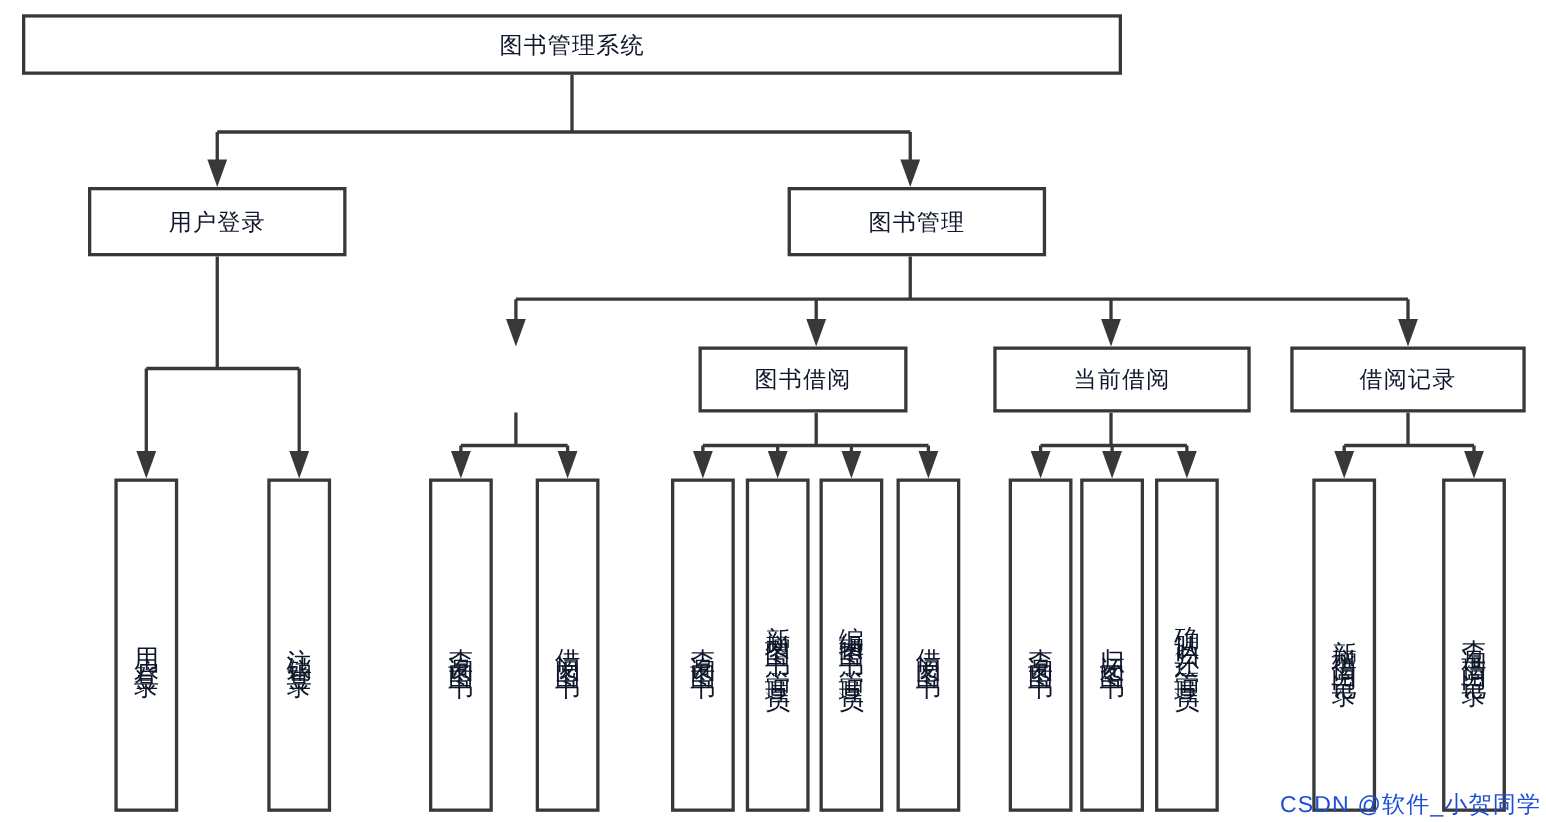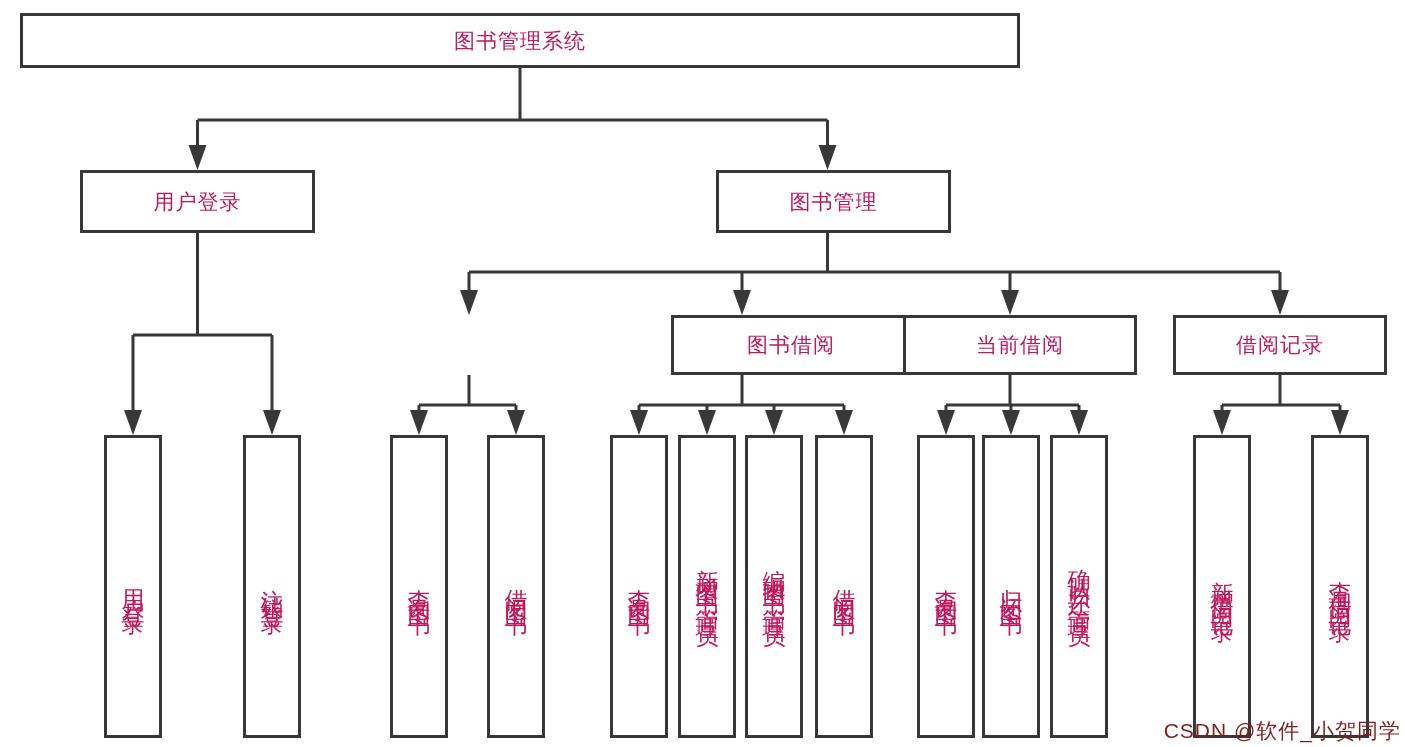--- a/index.html
+++ b/index.html
@@ -20,21 +20,21 @@
     left: 0;
     top: 0;
     width: 1405px;
     height: 747px;
   }
   .box {
     position: absolute;
     box-sizing: border-box;
     background: #ffffff;
     border: 3px solid #383838;
-    color: #be185d;
+    color: #0f172a;
     display: flex;
     align-items: center;
     justify-content: center;
     text-align: center;
   }
   .box .hlabel {
     font-size: 21px;
     letter-spacing: 1px;
     white-space: nowrap;
   }
@@ -44,21 +44,21 @@
     font-size: 23px;
     letter-spacing: 8px;
     line-height: 1;
     white-space: nowrap;
   }
   .watermark {
     position: absolute;
     right: 4px;
     bottom: 2px;
     font-size: 21px;
-    color: #7f1d1d;
+    color: #1d4ed8;
     letter-spacing: 1px;
     white-space: nowrap;
   }
 </style>
 </head>
 <body>
 
 <div class="canvas">
 
   <svg class="connectors" viewBox="0 0 1405 747" xmlns="http://www.w3.org/2000/svg">
@@ -105,21 +105,21 @@
     <span class="hlabel">图书管理系统</span>
   </div>
 
   <div class="box" style="left:80px; top:170px; width:235px; height:63px;">
     <span class="hlabel">用户登录</span>
   </div>
   <div class="box" style="left:716px; top:170px; width:235px; height:63px;">
     <span class="hlabel">图书管理</span>
   </div>
 
-  <div class="box" style="left:635px; top:315px; width:240px; height:60px;margin-left:36px;">
+  <div class="box" style="left:635px; top:315px; width:190px; height:60px;">
     <span class="hlabel">图书借阅</span>
   </div>
   <div class="box" style="left:903px; top:315px; width:234px; height:60px;">
     <span class="hlabel">当前借阅</span>
   </div>
   <div class="box" style="left:1173px; top:315px; width:214px; height:60px;">
     <span class="hlabel">借阅记录</span>
   </div>
 
   <div class="box leaf" style="left:104px; top:435px; width:58px; height:303px;">

